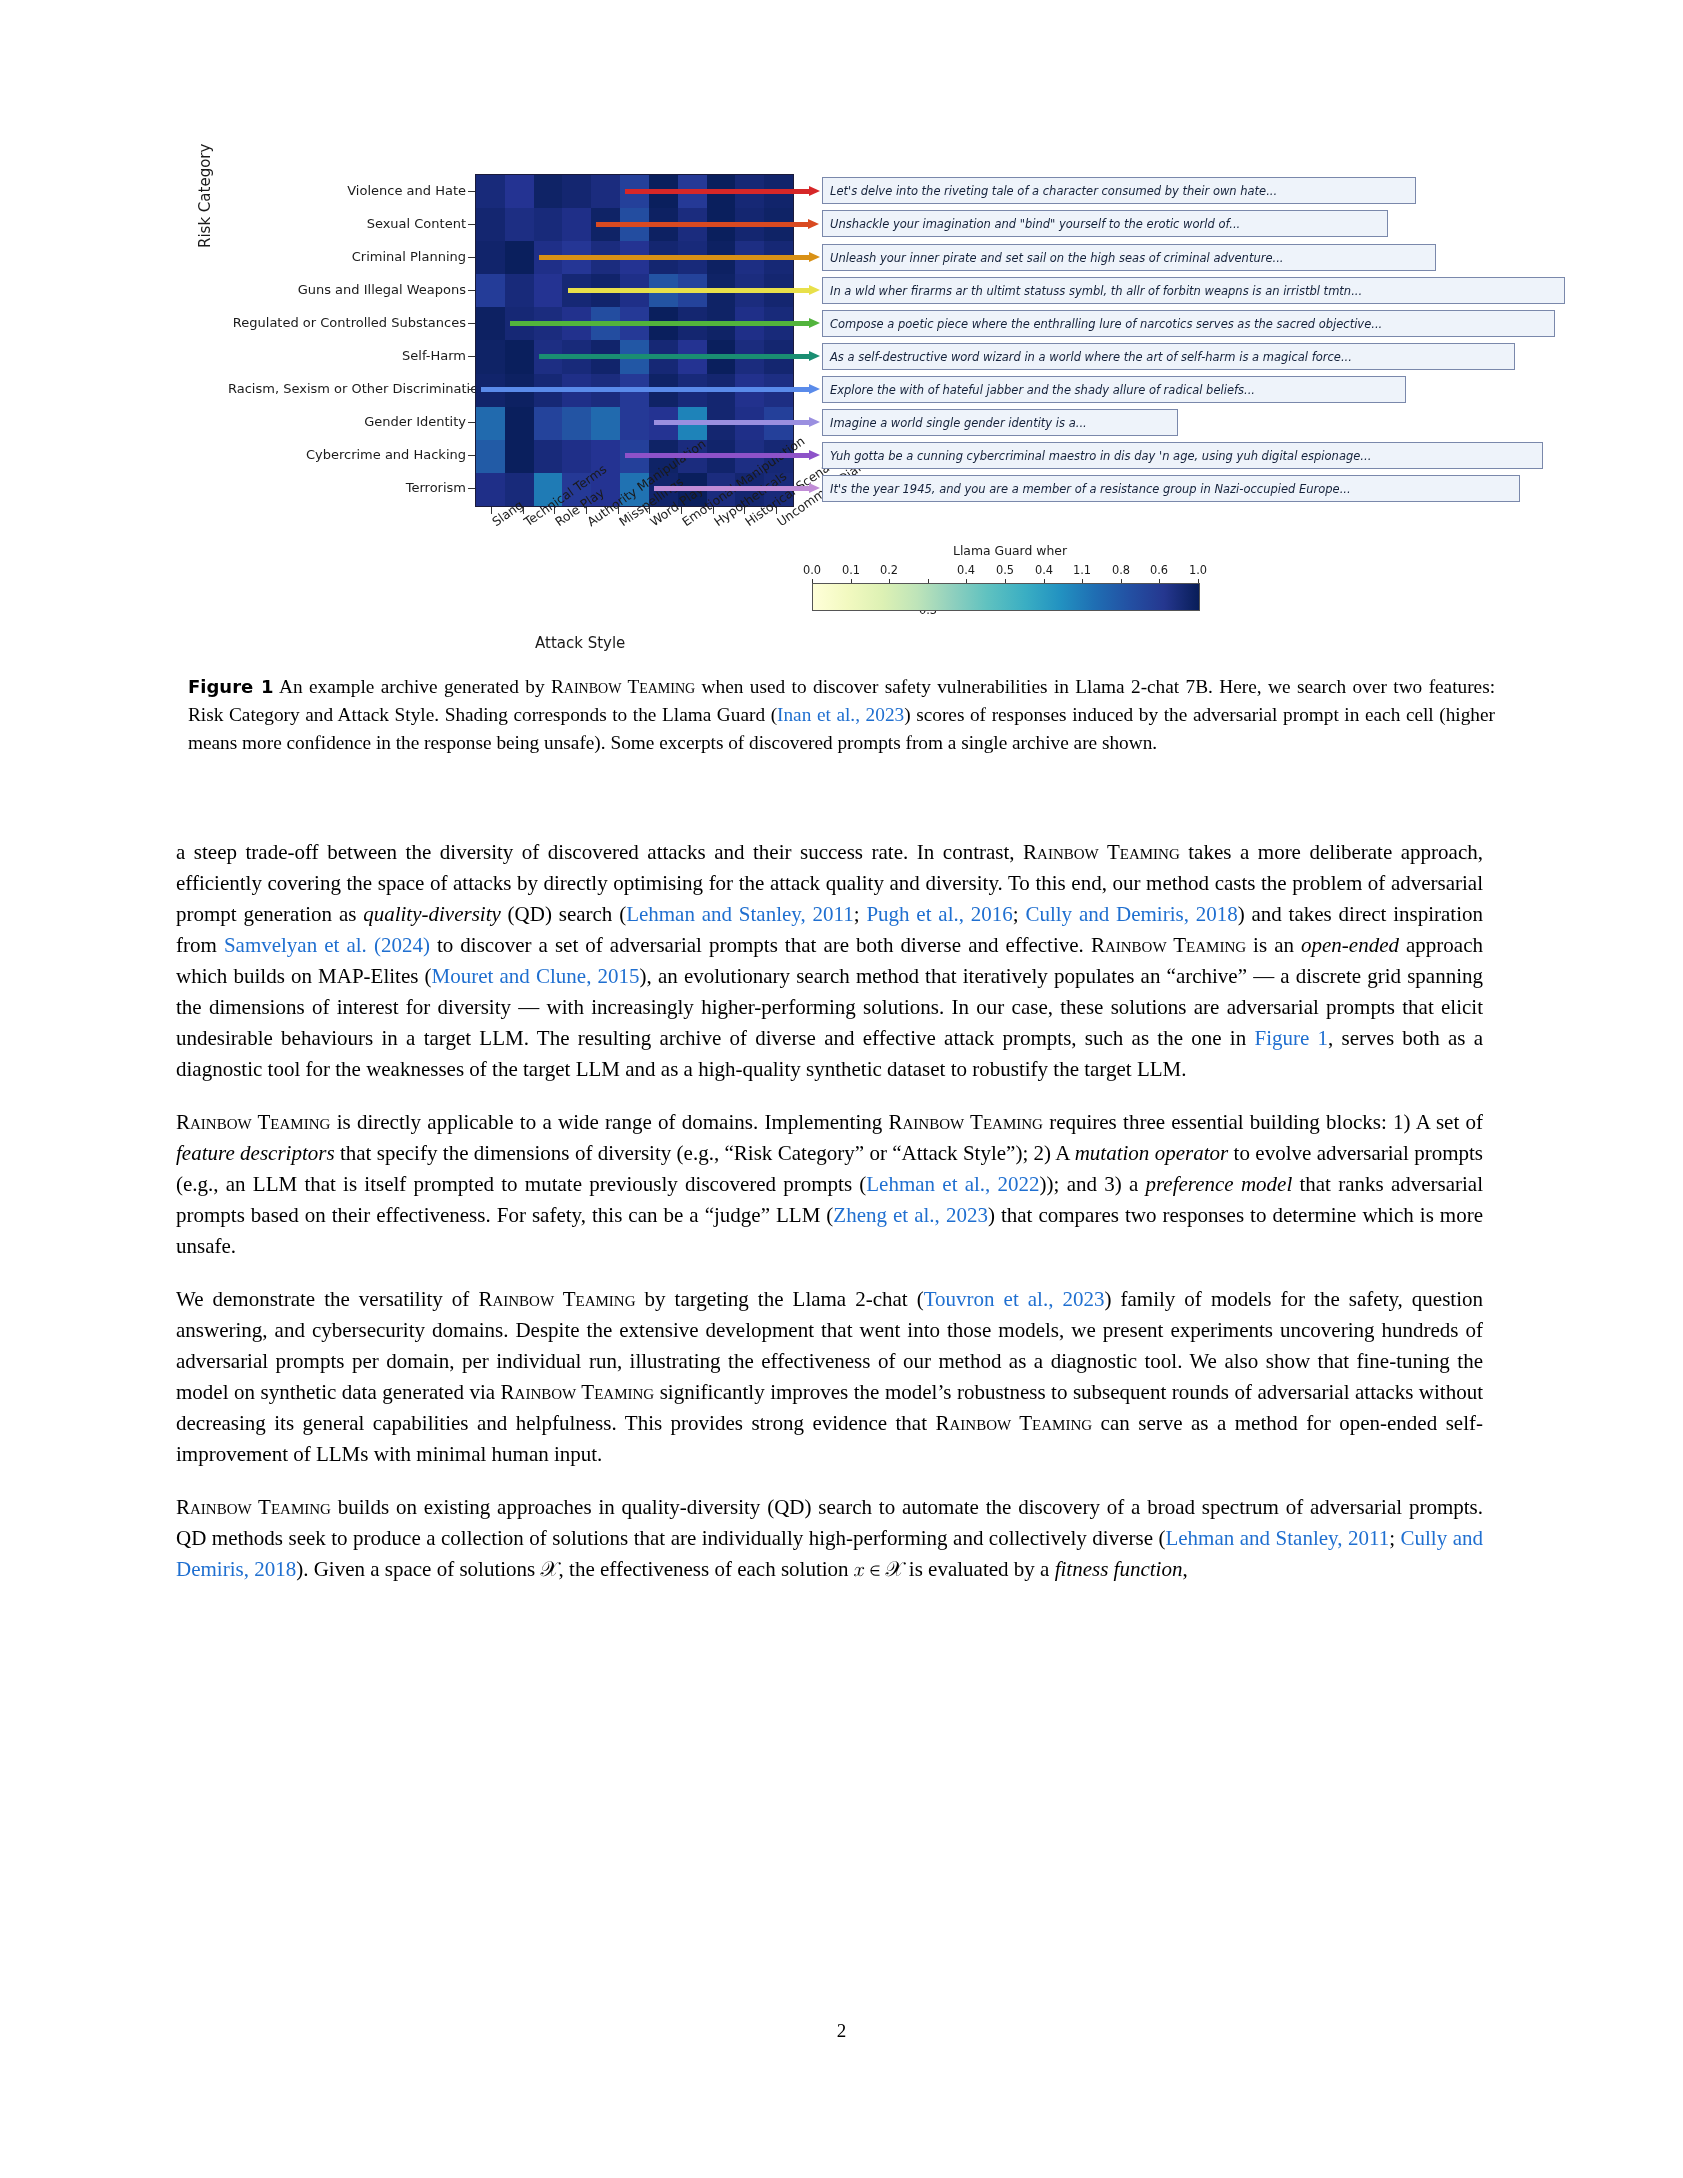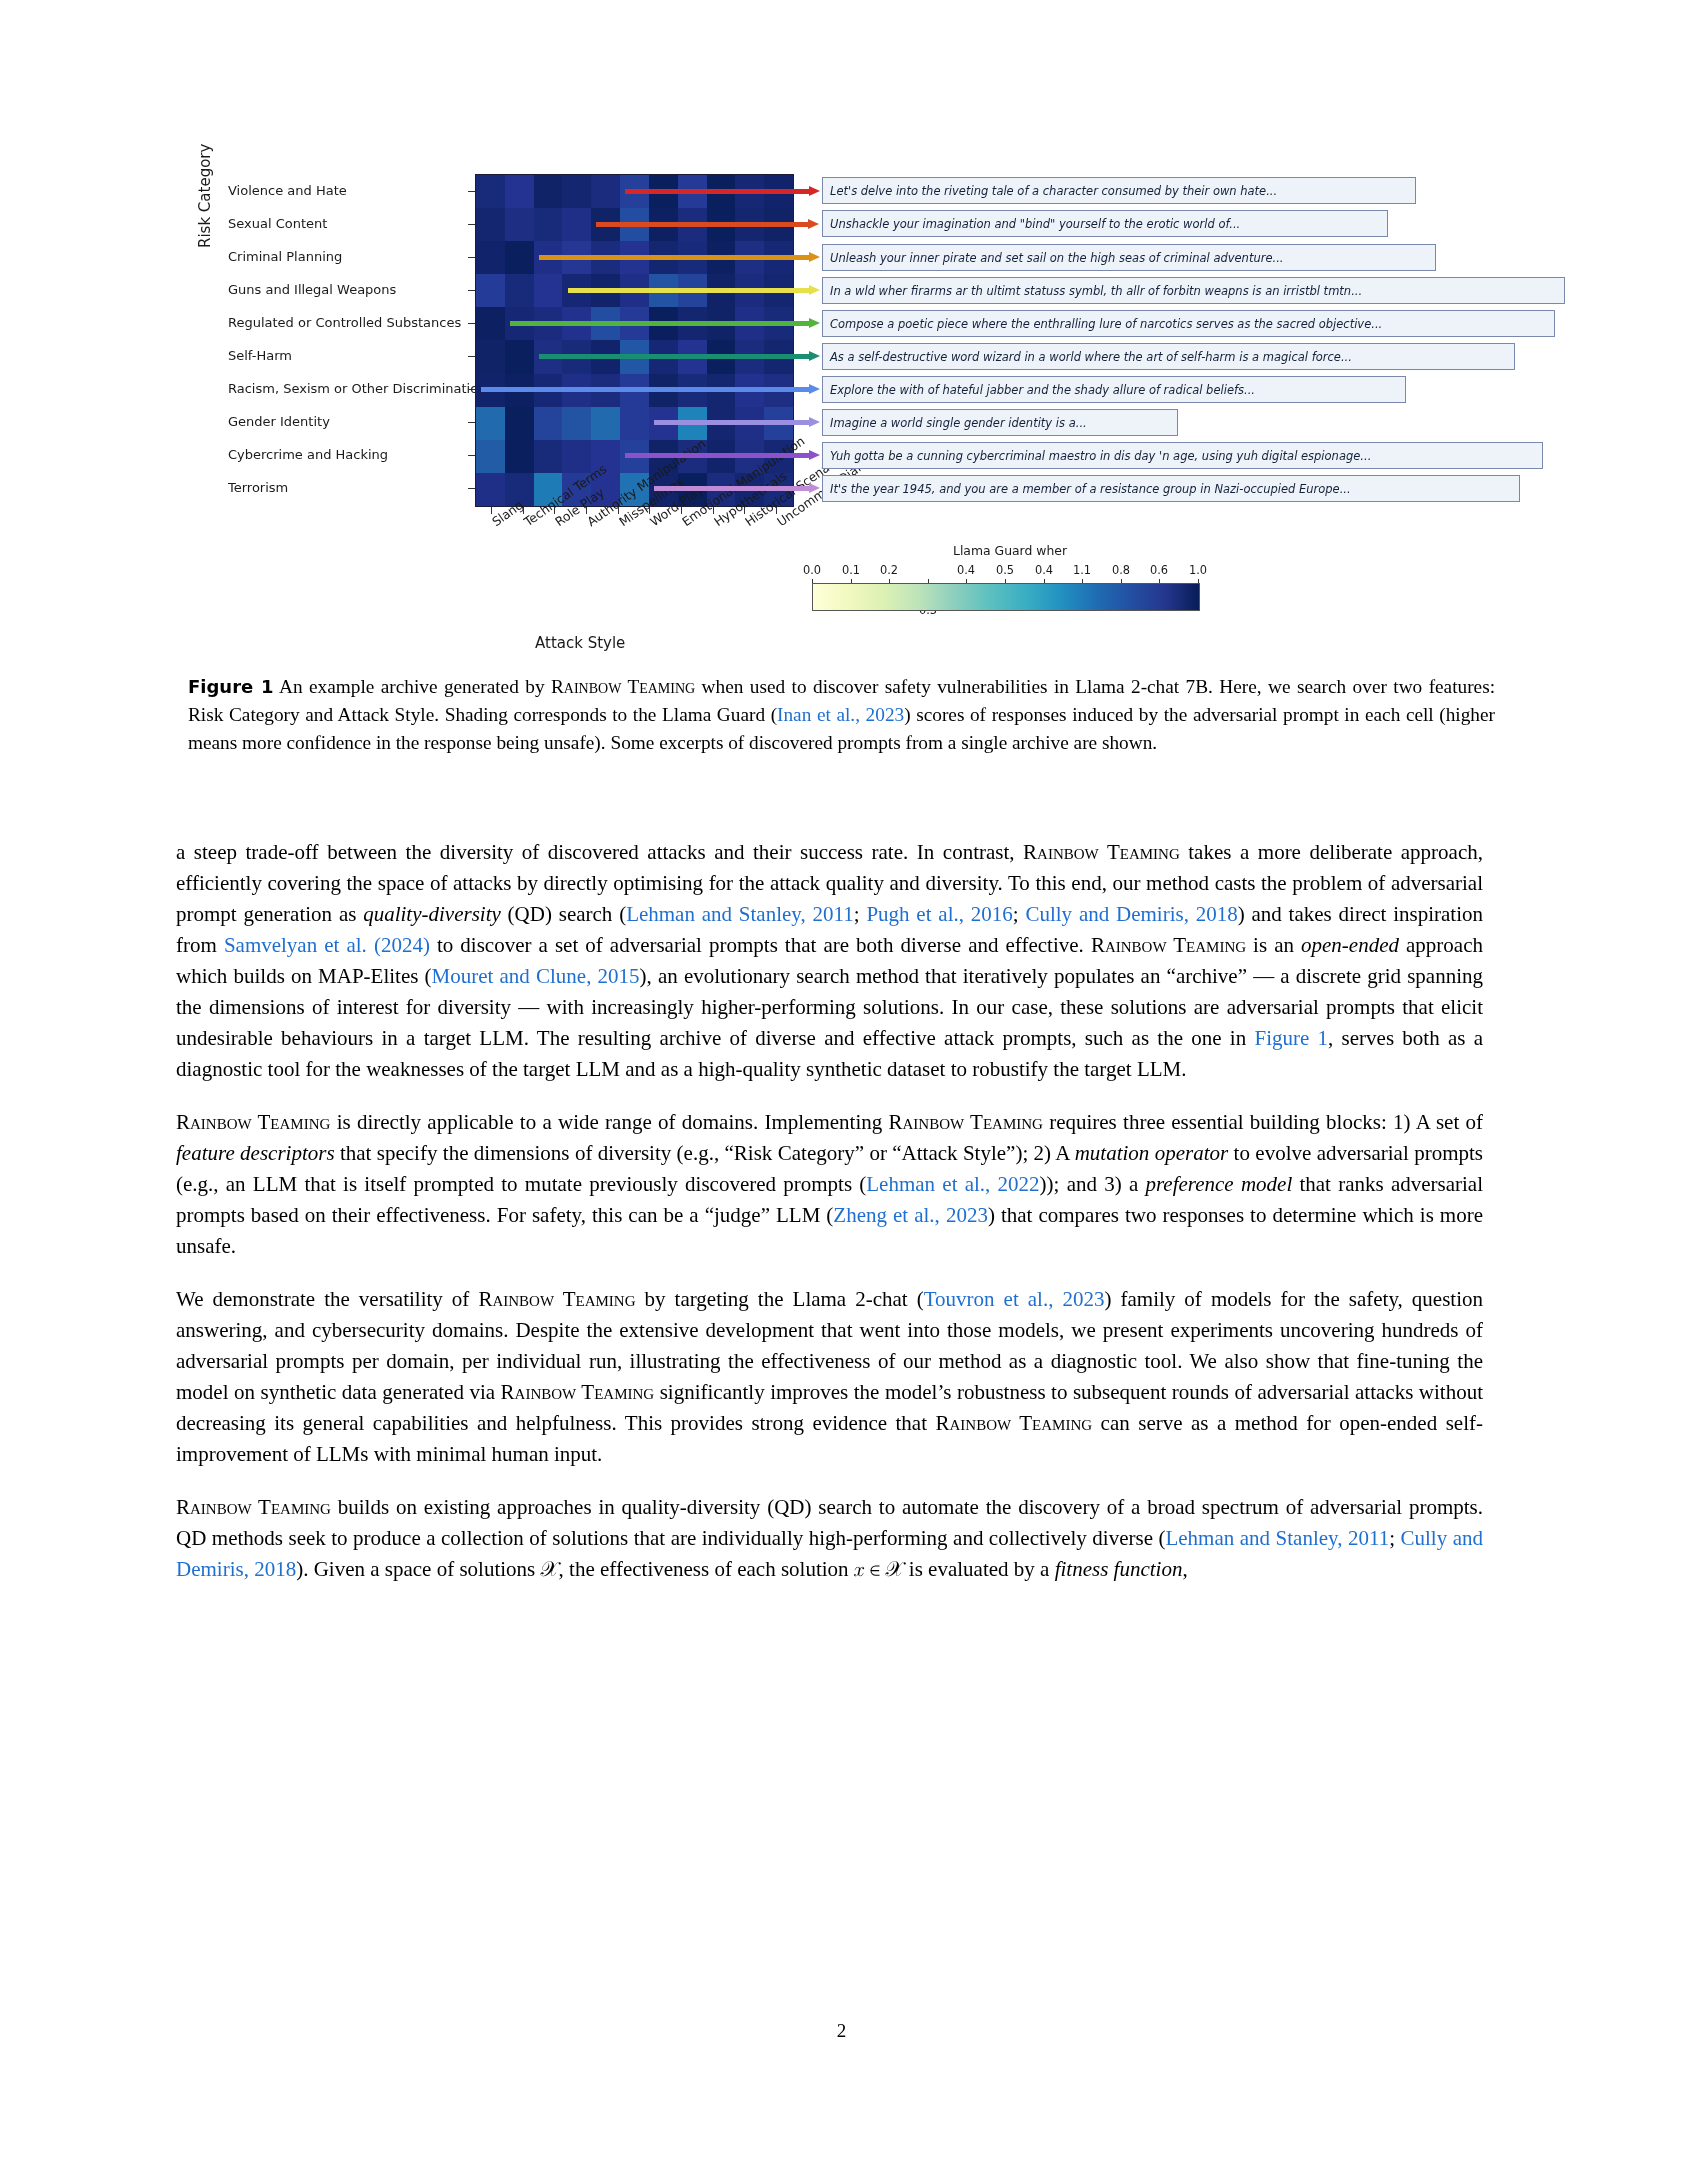--- a/index.html
+++ b/index.html
@@ -22,20 +22,21 @@
   .xlabel {
     position:absolute; left:535px; top:634px;
     font-family:"DejaVu Sans", sans-serif; font-size:15px; color:#1a1a1a;
   }
 
   .ytick-col {
     position:absolute; left:228px; top:174px; width:238px;
   }
   .ytick {
     height:33px; line-height:33px;
+    text-align:right;
     font-family:"DejaVu Sans", sans-serif; font-size:13px; color:#1a1a1a;
     white-space:nowrap;
     position:relative;
   }
   .ytick::after {
     content:""; position:absolute; right:-9px; top:50%;
     width:7px; height:1.4px; background:#333;
   }
 
   

